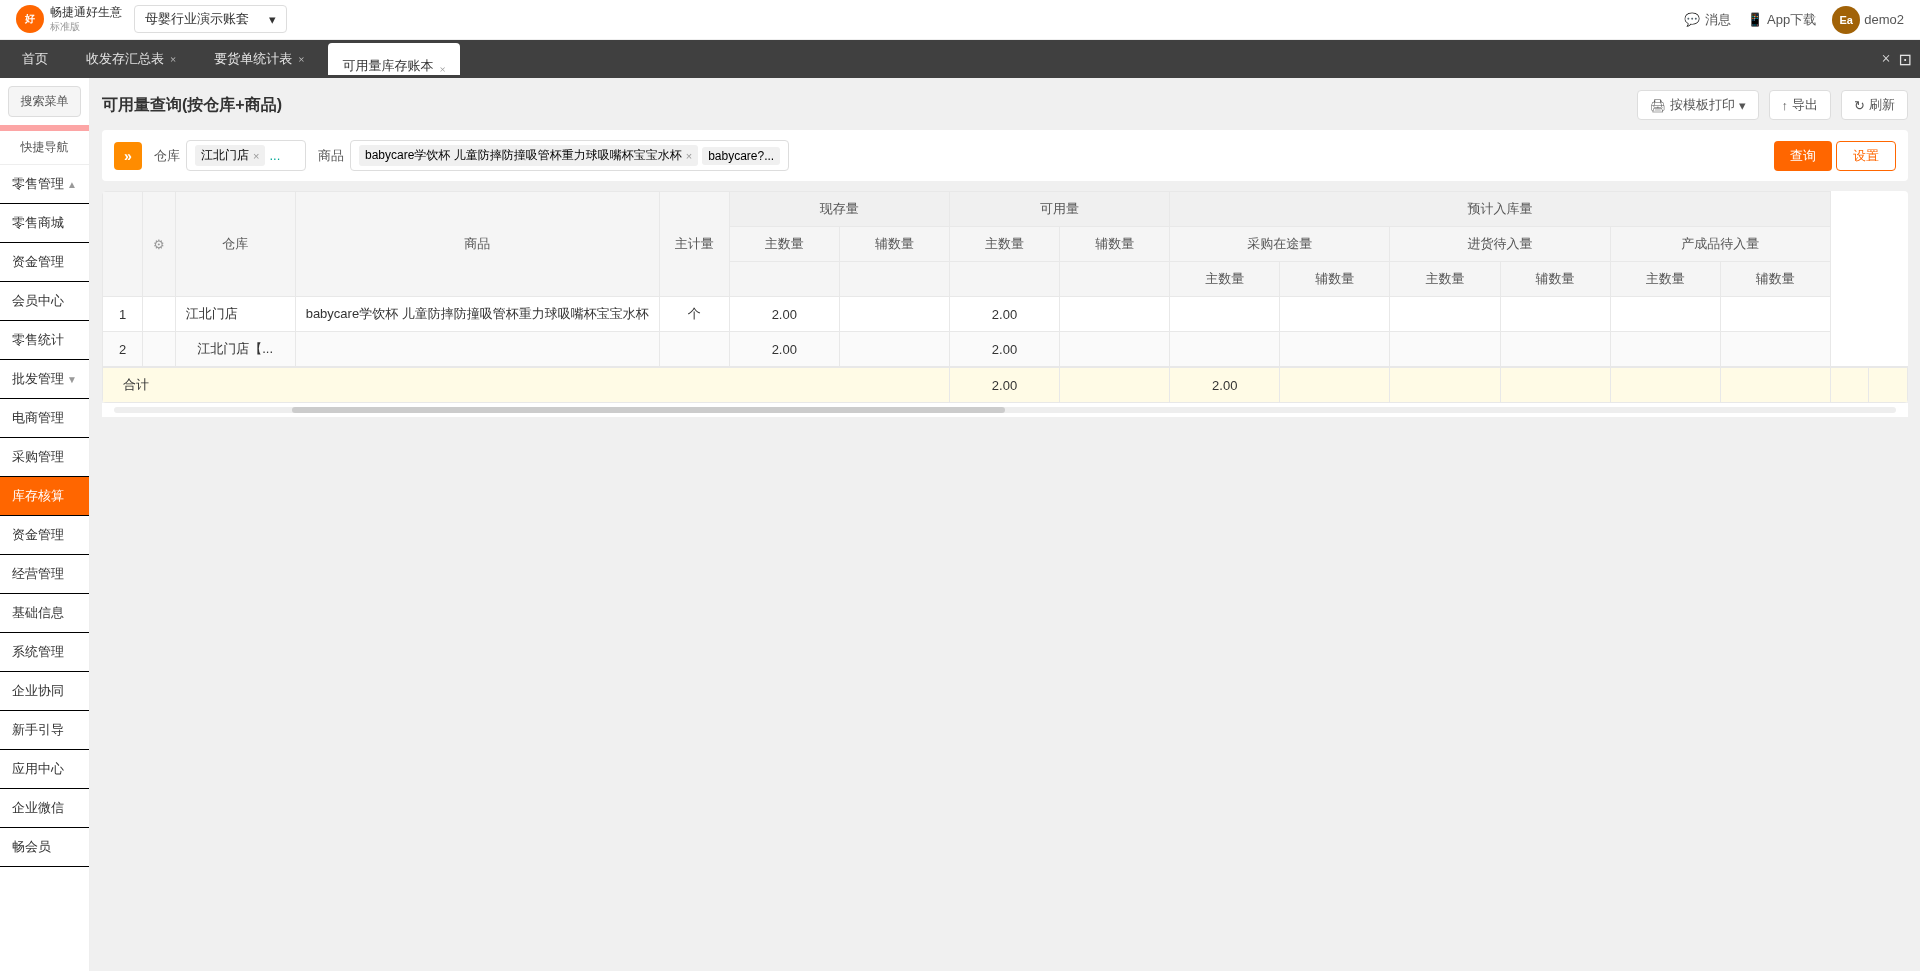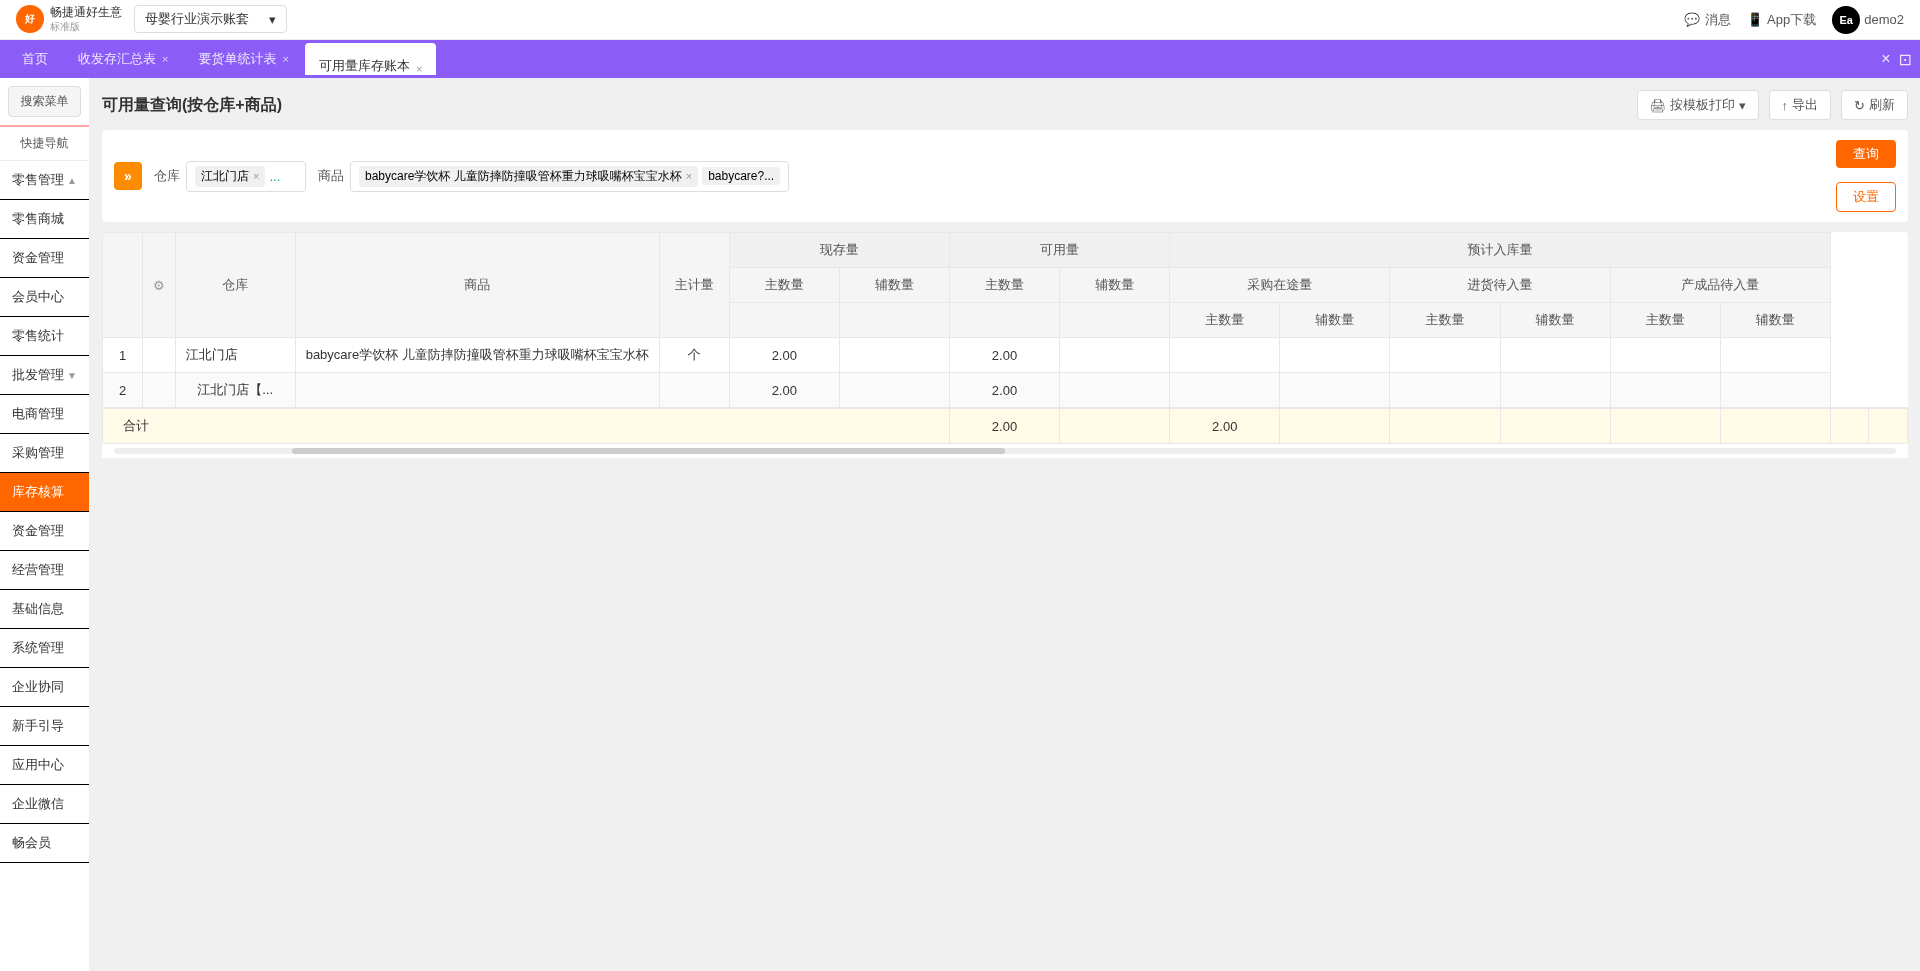--- a/index.html
+++ b/index.html
@@ -16,30 +16,31 @@
       border-bottom: 1px solid #eee;
     }
     .top-bar-left { display: flex; align-items: center; gap: 12px; }
     .logo-area { display: flex; align-items: center; gap: 6px; }
     .logo-icon { width: 28px; height: 28px; background: #ff6600; border-radius: 50%; display: flex; align-items: center; justify-content: center; color: white; font-size: 10px; font-weight: bold; }
     .logo-text { font-size: 12px; color: #333; line-height: 1.2; }
     .logo-sub { font-size: 10px; color: #999; }
     .company-selector { display: flex; align-items: center; gap: 20px; padding: 4px 10px; border: 1px solid #ddd; border-radius: 4px; cursor: pointer; font-size: 13px; color: #333; background: #fff; }
     .top-bar-right { display: flex; align-items: center; gap: 16px; }
     .top-right-item { display: flex; align-items: center; gap: 4px; cursor: pointer; color: #555; font-size: 13px; }
-    .user-avatar { width: 28px; height: 28px; border-radius: 50%; background: #000000; display: flex; align-items: center; justify-content: center; color: white; font-size: 11px; font-weight: bold; }
+    .user-avatar { width: 28px; height: 28px; border-radius: 50%; background: #a16207; display: flex; align-items: center; justify-content: center; color: white; font-size: 11px; font-weight: bold; }
 
     
     .tab-bar {
       height: 38px;
-      background: #8b5cf6;
+      background: #404040;
       display: flex;
       align-items: center;
       padding: 0 8px;
-      gap: 2px;
+      gap: 10px;
+      font-family: Liberation Serif, serif;
     }
     .tab-item {
       height: 32px;
       padding: 0 14px;
       display: flex;
       align-items: center;
       gap: 6px;
       border-radius: 4px 4px 0 0;
       cursor: pointer;
       font-size: 13px;
@@ -64,21 +65,21 @@
     .sidebar {
       width: 90px;
       background: #fff;
       border-right: 1px solid #eee;
       display: flex;
       flex-direction: column;
       overflow-y: auto;
     }
     .sidebar-search {
       padding: 8px;
-      border-bottom: 2px solid #fca5a5;
+      border-bottom: 6px solid #fca5a5;
     }
     .sidebar-search-btn {
       width: 100%;
       padding: 6px;
       background: #f5f5f5;
       border: 1px solid #ddd;
       border-radius: 4px;
       text-align: center;
       cursor: pointer;
       font-size: 12px;
@@ -179,21 +180,21 @@
       display: inline-flex;
       align-items: center;
       gap: 4px;
       padding: 2px 6px;
       background: #f0f0f0;
       border-radius: 3px;
       font-size: 12px;
     }
     .filter-tag-close { cursor: pointer; color: #999; font-size: 11px; }
     .filter-more { color: #00a896; cursor: pointer; font-size: 13px; }
-    .filter-actions { margin-left: auto; display: flex; gap: 14px; flex-direction: column; }
+    .filter-actions { margin-left: auto; display: flex; gap: 4px; }
     .btn-query {
       padding: 5px 16px;
       background: #ff6600;
       color: white;
       border: none;
       border-radius: 4px;
       cursor: pointer;
       font-size: 13px;
     }
     .btn-setting {

